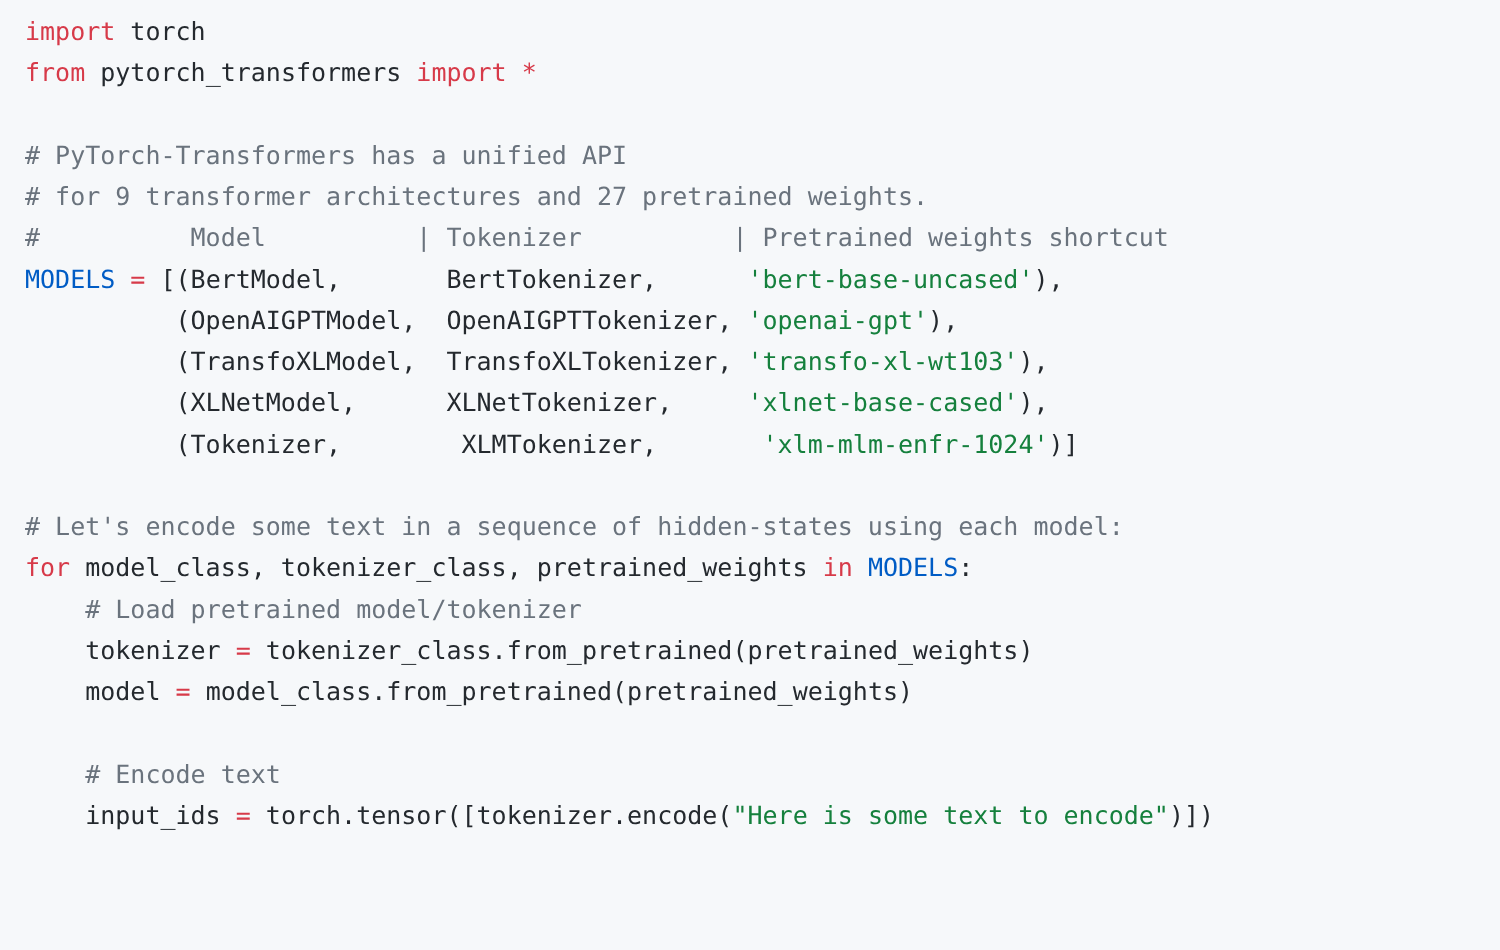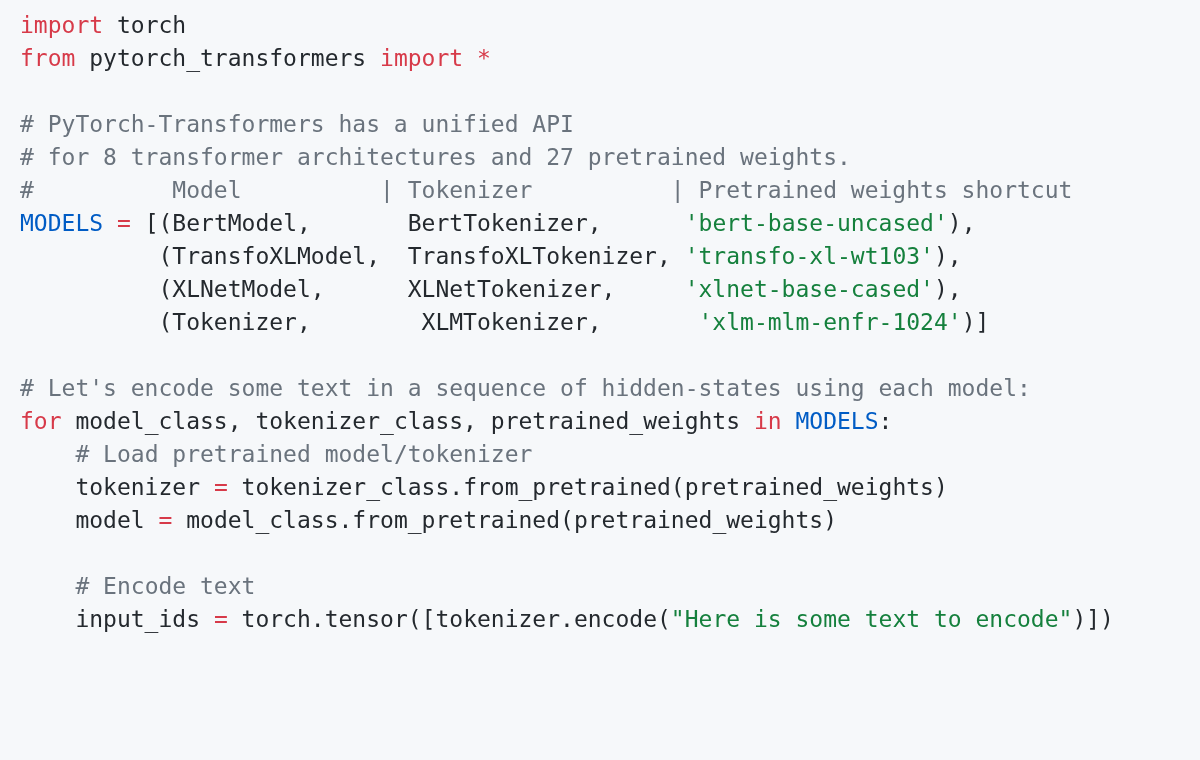--- a/index.html
+++ b/index.html
@@ -9,21 +9,21 @@
     height: 760px;
     overflow: hidden;
     background: #f6f8fa;
   }
   .code-block {
     box-sizing: border-box;
     width: 1200px;
     height: 760px;
     padding: 9px 0 0 20px;
     font-family: "DejaVu Sans Mono", "Liberation Mono", monospace;
-    font-size: 23px;
+    font-size: 20px;
     line-height: 33px;
     color: #24292e;
   }
   .code-line {
     white-space: pre;
     height: 33px;
   }
   .tok-kw { color: #d73a49; } 
   .tok-cn { color: #005cc5; } 
   .tok-st { color: #15803d; } 
@@ -31,23 +31,24 @@
   .tok-tx { color: #24292e; } 
 </style>
 </head>
 <body>
 
 <div class="code-block">
     <div class="code-line"><span class="tok-kw">import</span><span class="tok-tx"> torch</span></div>
     <div class="code-line"><span class="tok-kw">from</span><span class="tok-tx"> pytorch_transformers </span><span class="tok-kw">import</span><span class="tok-tx"> </span><span class="tok-kw">*</span></div>
     <div class="code-line"> </div>
     <div class="code-line"><span class="tok-cm"># PyTorch-Transformers has a unified API</span></div>
-    <div class="code-line"><span class="tok-cm"># for 8 transformer architectures and 27 pretrained weights.</span></div>
+    <div class="code-line"><span class="tok-cm"># for 9 transformer architectures and 27 pretrained weights.</span></div>
     <div class="code-line"><span class="tok-cm">#          Model          | Tokenizer          | Pretrained weights shortcut</span></div>
     <div class="code-line"><span class="tok-cn">MODELS</span><span class="tok-tx"> </span><span class="tok-kw">=</span><span class="tok-tx"> [(BertModel,       BertTokenizer,      </span><span class="tok-st">'bert-base-uncased'</span><span class="tok-tx">),</span></div>
+    <div class="code-line"><span class="tok-tx">          (OpenAIGPTModel,  OpenAIGPTTokenizer, </span><span class="tok-st">'openai-gpt'</span><span class="tok-tx">),</span></div>
     <div class="code-line"><span class="tok-tx">          (TransfoXLModel,  TransfoXLTokenizer, </span><span class="tok-st">'transfo-xl-wt103'</span><span class="tok-tx">),</span></div>
     <div class="code-line"><span class="tok-tx">          (XLNetModel,      XLNetTokenizer,     </span><span class="tok-st">'xlnet-base-cased'</span><span class="tok-tx">),</span></div>
     <div class="code-line"><span class="tok-tx">          (Tokenizer,        XLMTokenizer,       </span><span class="tok-st">'xlm-mlm-enfr-1024'</span><span class="tok-tx">)]</span></div>
     <div class="code-line"> </div>
     <div class="code-line"><span class="tok-cm"># Let's encode some text in a sequence of hidden-states using each model:</span></div>
     <div class="code-line"><span class="tok-kw">for</span><span class="tok-tx"> model_class, tokenizer_class, pretrained_weights </span><span class="tok-kw">in</span><span class="tok-tx"> </span><span class="tok-cn">MODELS</span><span class="tok-tx">:</span></div>
     <div class="code-line"><span class="tok-tx">    </span><span class="tok-cm"># Load pretrained model/tokenizer</span></div>
     <div class="code-line"><span class="tok-tx">    tokenizer </span><span class="tok-kw">=</span><span class="tok-tx"> tokenizer_class.from_pretrained(pretrained_weights)</span></div>
     <div class="code-line"><span class="tok-tx">    model </span><span class="tok-kw">=</span><span class="tok-tx"> model_class.from_pretrained(pretrained_weights)</span></div>
     <div class="code-line"> </div>

